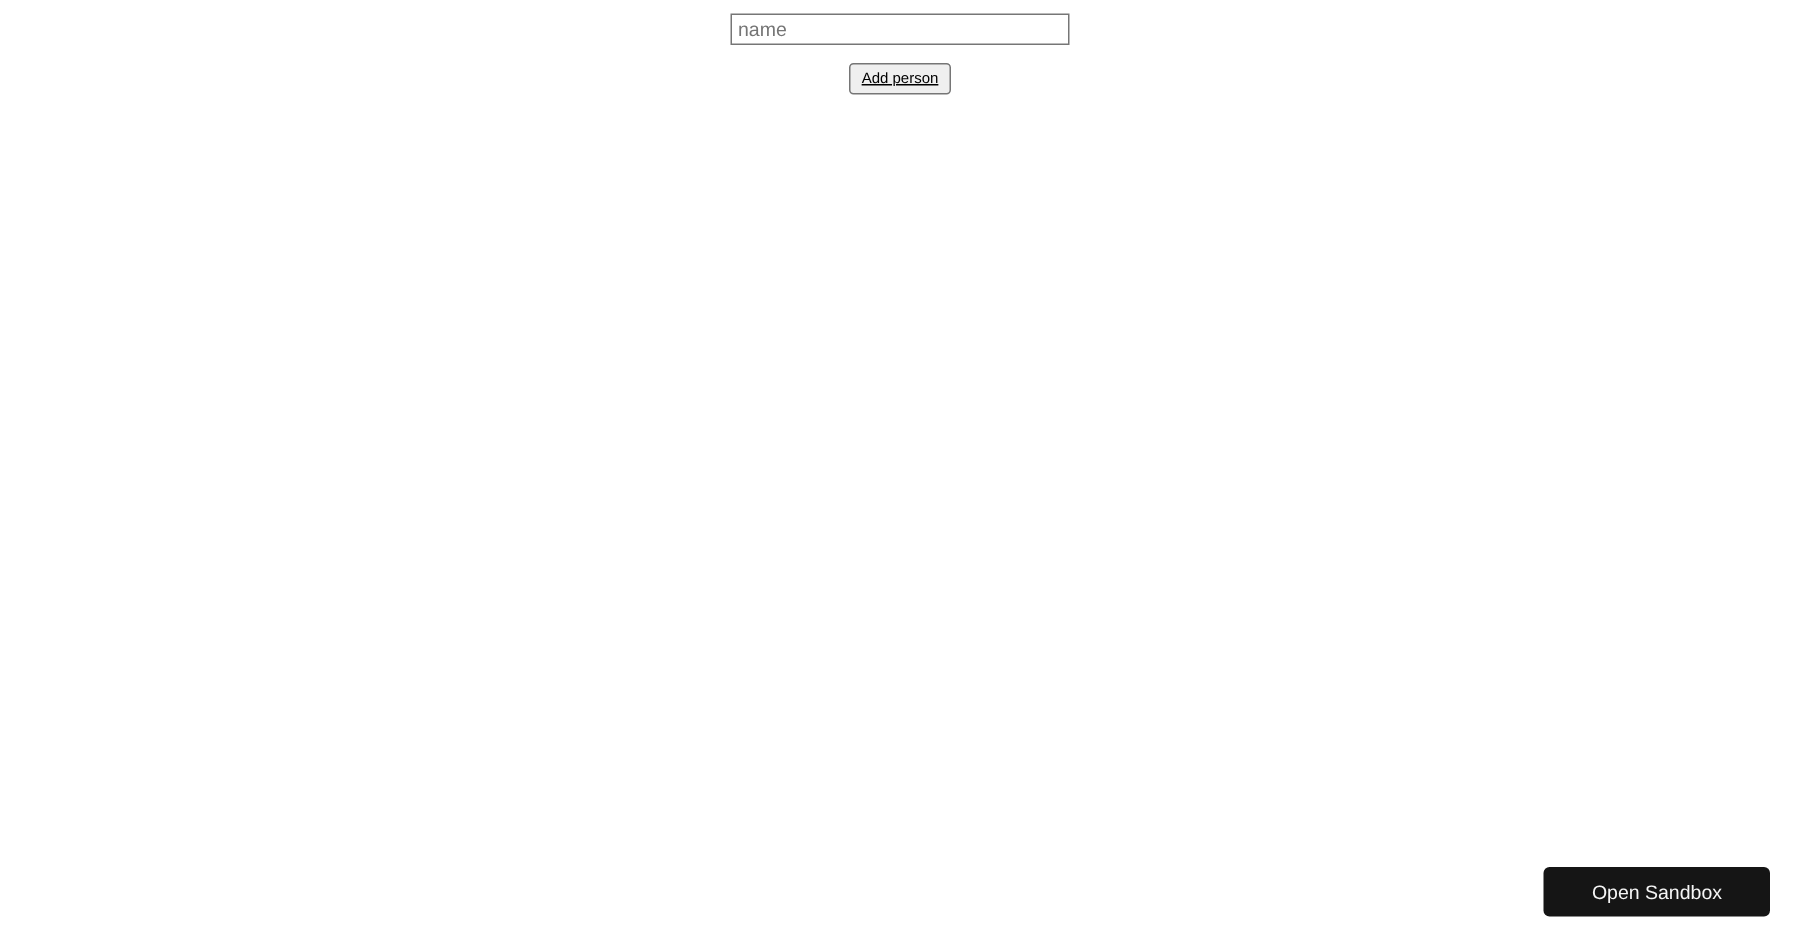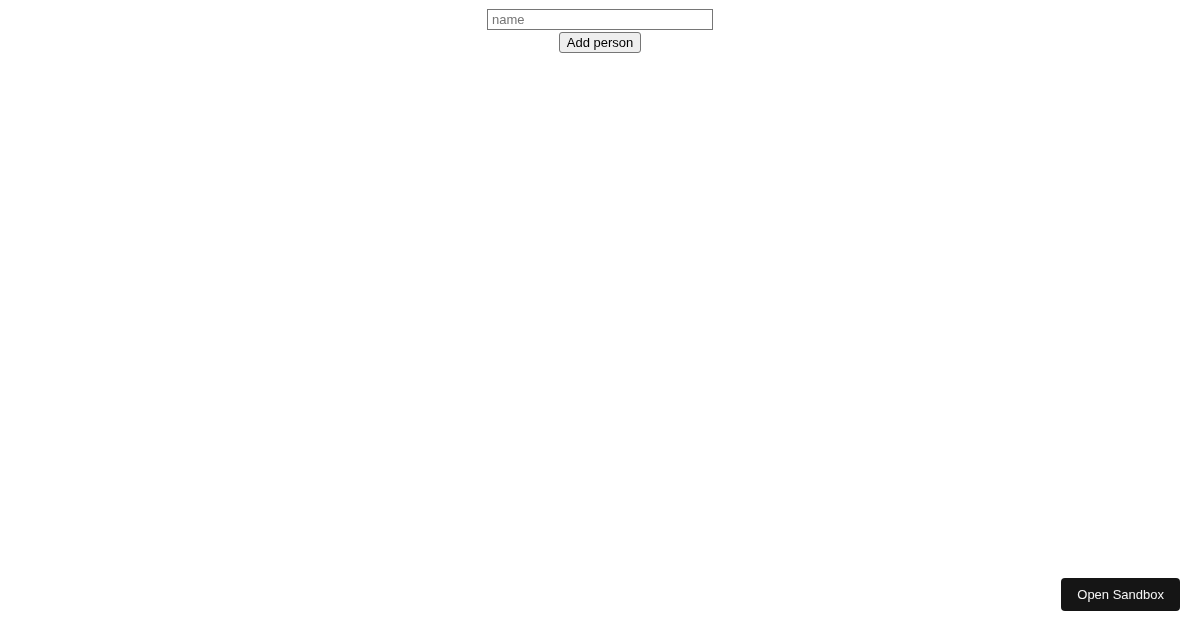--- a/index.html
+++ b/index.html
@@ -28,21 +28,21 @@
     font-family: "Liberation Sans", sans-serif;
     position: relative;
     overflow: hidden;
   }
 
   .form {
     padding-top: 9px;
     display: flex;
     flex-direction: column;
     align-items: center;
-    gap: 2px;
+    gap: 12px;
   }
 
   .text-input {
     width: 226px;
     height: 21px;
     border: 1px solid var(--input_border);
     border-radius: 0;
     padding: 1px 4px;
     font-family: "Liberation Sans", sans-serif;
     font-size: 13px;
@@ -53,35 +53,36 @@
 
   .text-input::placeholder {
     color: var(--placeholder_text);
     opacity: 1;
   }
 
   .add-btn {
     height: 21px;
     padding: 1px 7px;
     font-family: "Liberation Sans", sans-serif;
-    font-size: 13px;
+    font-size: 10px;
     color: var(--add_button_text);
     background: var(--add_button_background);
     border: 1px solid var(--add_button_border);
     border-radius: 3px;
     line-height: 1;
     cursor: pointer;
+    text-decoration: underline;
   }
 
   .open-sandbox-btn {
     position: absolute;
     right: 20px;
     bottom: 19px;
     height: 33px;
-    padding: 0 16px;
+    padding: 0 32px;
     background: var(--sandbox_button_background);
     color: var(--sandbox_button_text);
     border: none;
     border-radius: 4px;
     font-family: "Liberation Sans", sans-serif;
     font-size: 13px;
     line-height: 33px;
     cursor: pointer;
   }
 </style>

